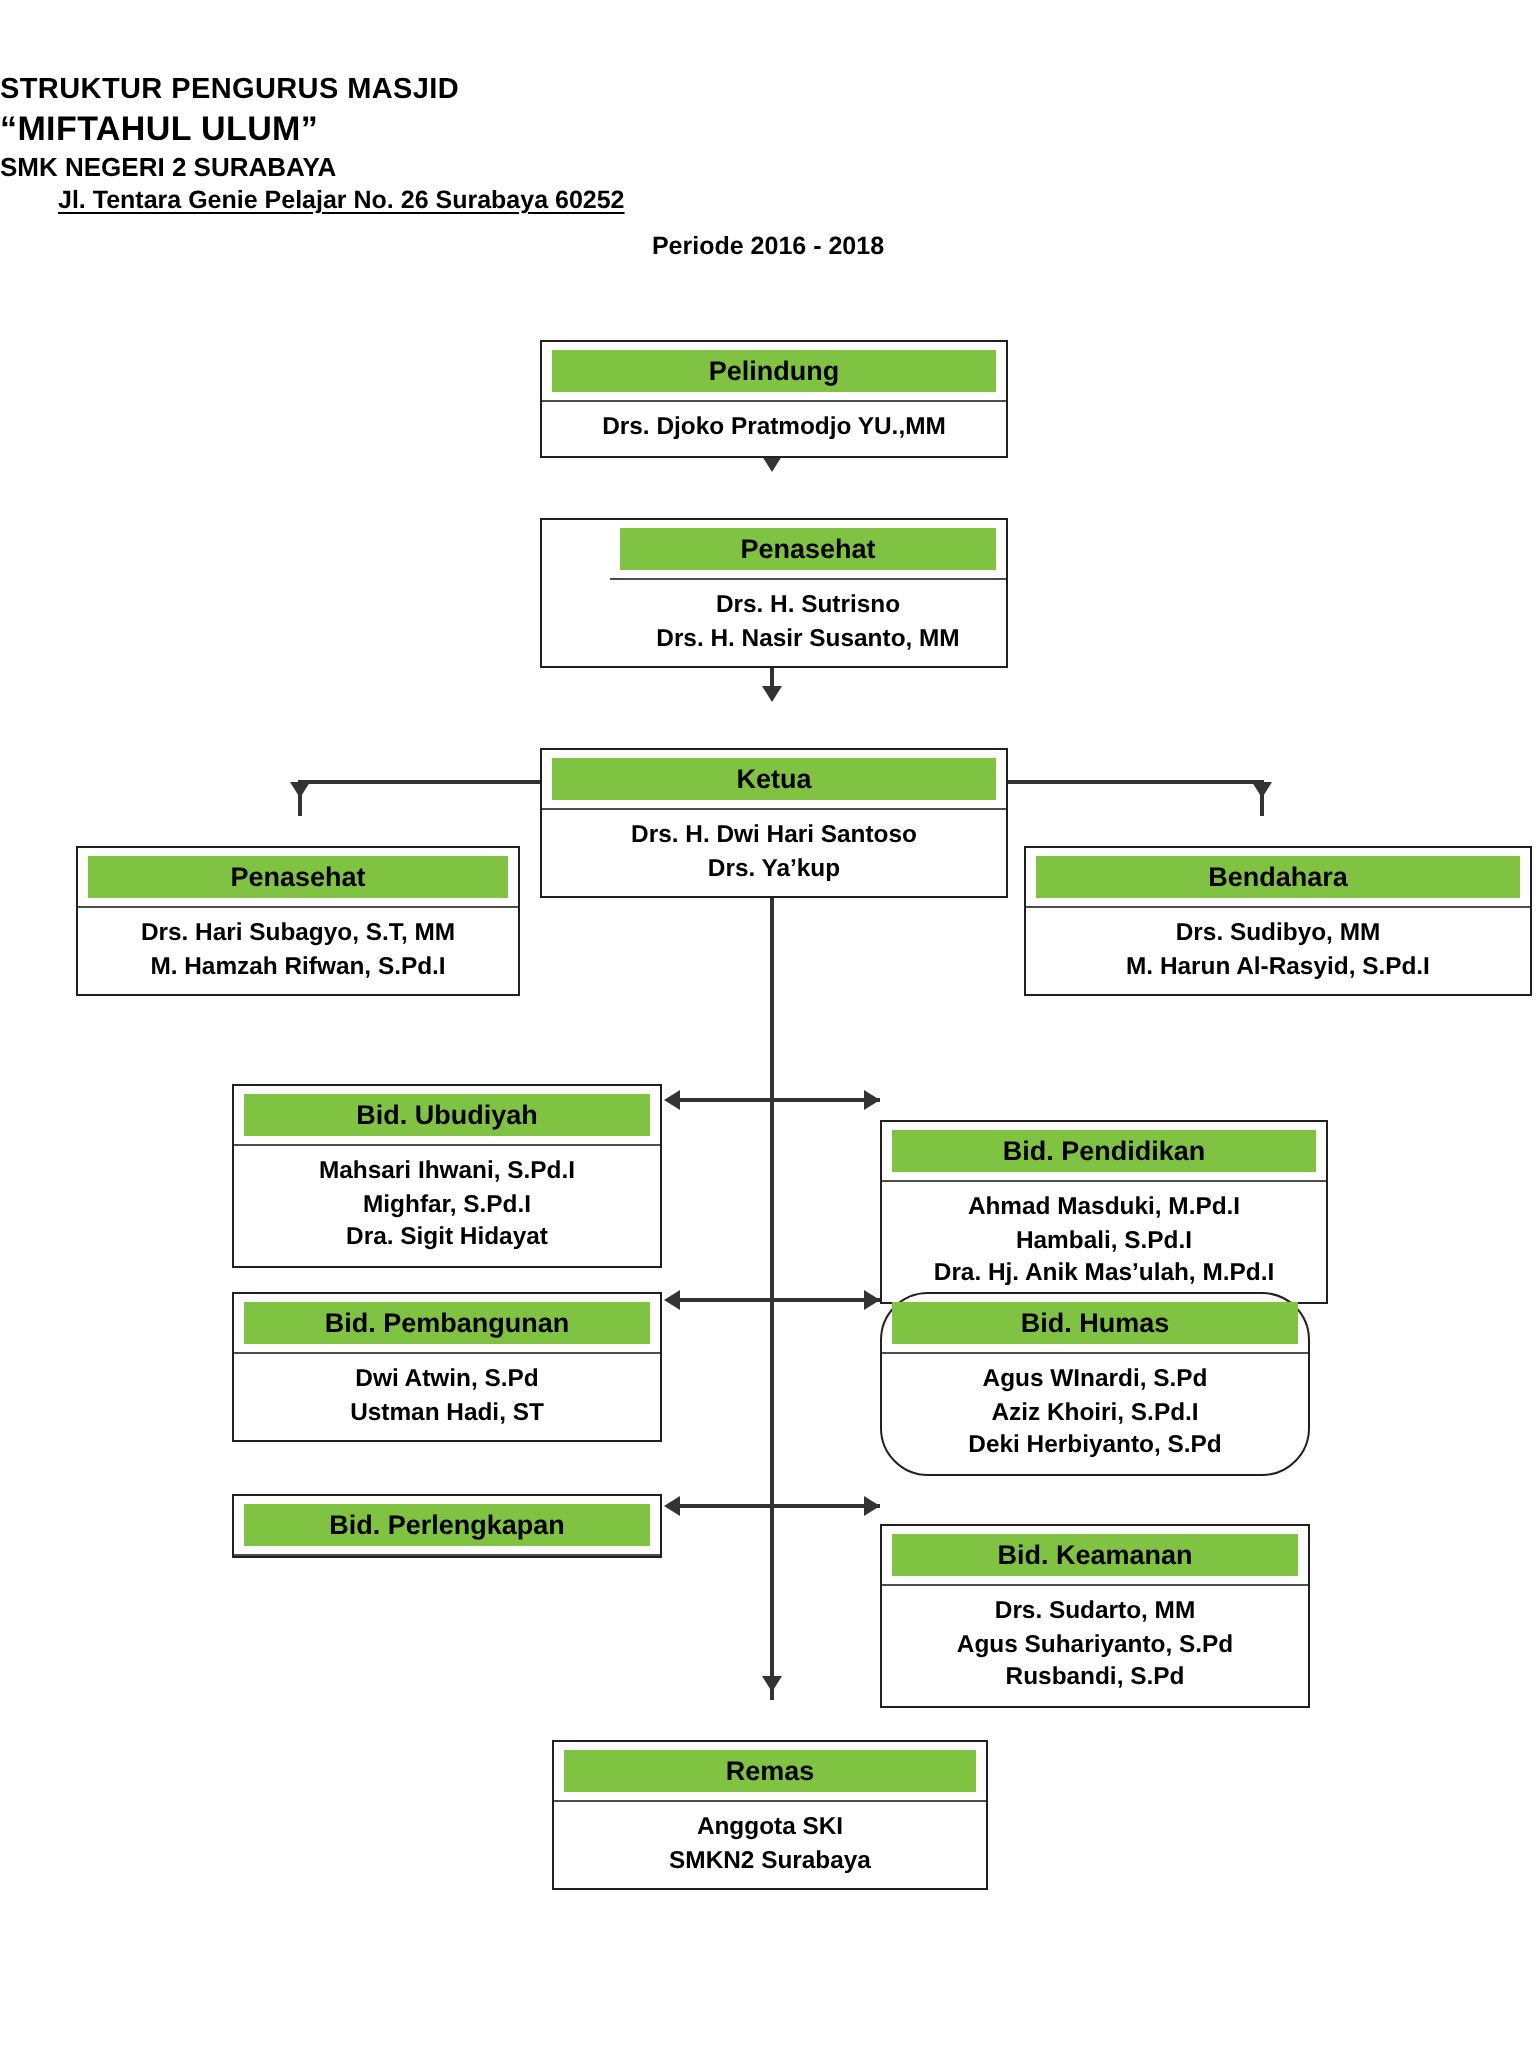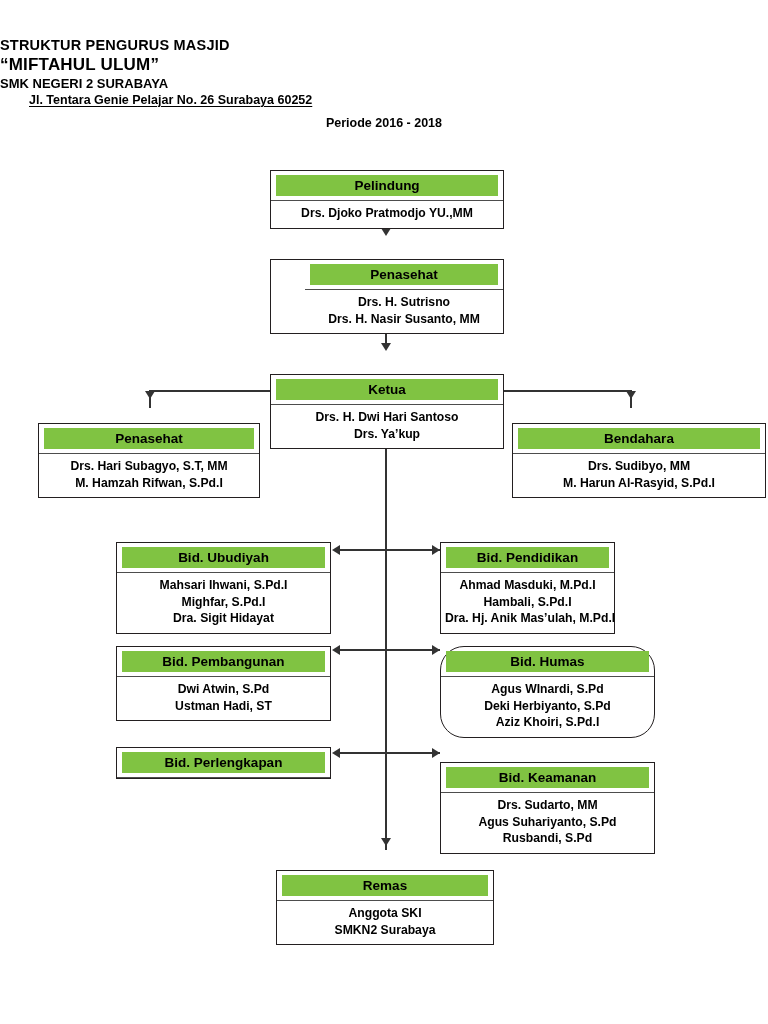--- a/index.html
+++ b/index.html
@@ -229,21 +229,21 @@
     <div class="title">Bid. Ubudiyah</div>
   </div>
   <div class="divider"></div>
   <div class="members">
     <div>Mahsari Ihwani, S.Pd.I</div>
     <div>Mighfar, S.Pd.I</div>
     <div>Dra. Sigit Hidayat</div>
   </div>
 </div>
 
-<div class="node" style="left:440px; top:518px; width:175px;">
+<div class="node" style="left:440px; top:536px; width:224px;">
   <div class="title-wrap">
     <div class="title">Bid. Pendidikan</div>
   </div>
   <div class="divider"></div>
   <div class="members">
     <div>Ahmad Masduki, M.Pd.I</div>
     <div>Hambali, S.Pd.I</div>
     <div>Dra. Hj. Anik Mas’ulah, M.Pd.I</div>
   </div>
 </div>
@@ -259,22 +259,22 @@
   </div>
 </div>
 
 <div class="node" style="left:440px; top:622px; width:215px;border-radius:24px;">
   <div class="title-wrap">
     <div class="title">Bid. Humas</div>
   </div>
   <div class="divider"></div>
   <div class="members">
     <div>Agus WInardi, S.Pd</div>
+    <div>Aziz Khoiri, S.Pd.I</div>
     <div>Deki Herbiyanto, S.Pd</div>
-    <div>Aziz Khoiri, S.Pd.I</div>
   </div>
 </div>
 
 <div class="node" style="left:116px; top:723px; width:215px;">
   <div class="title-wrap">
     <div class="title">Bid. Perlengkapan</div>
   </div>
   <div class="divider"></div>
 </div>
 

